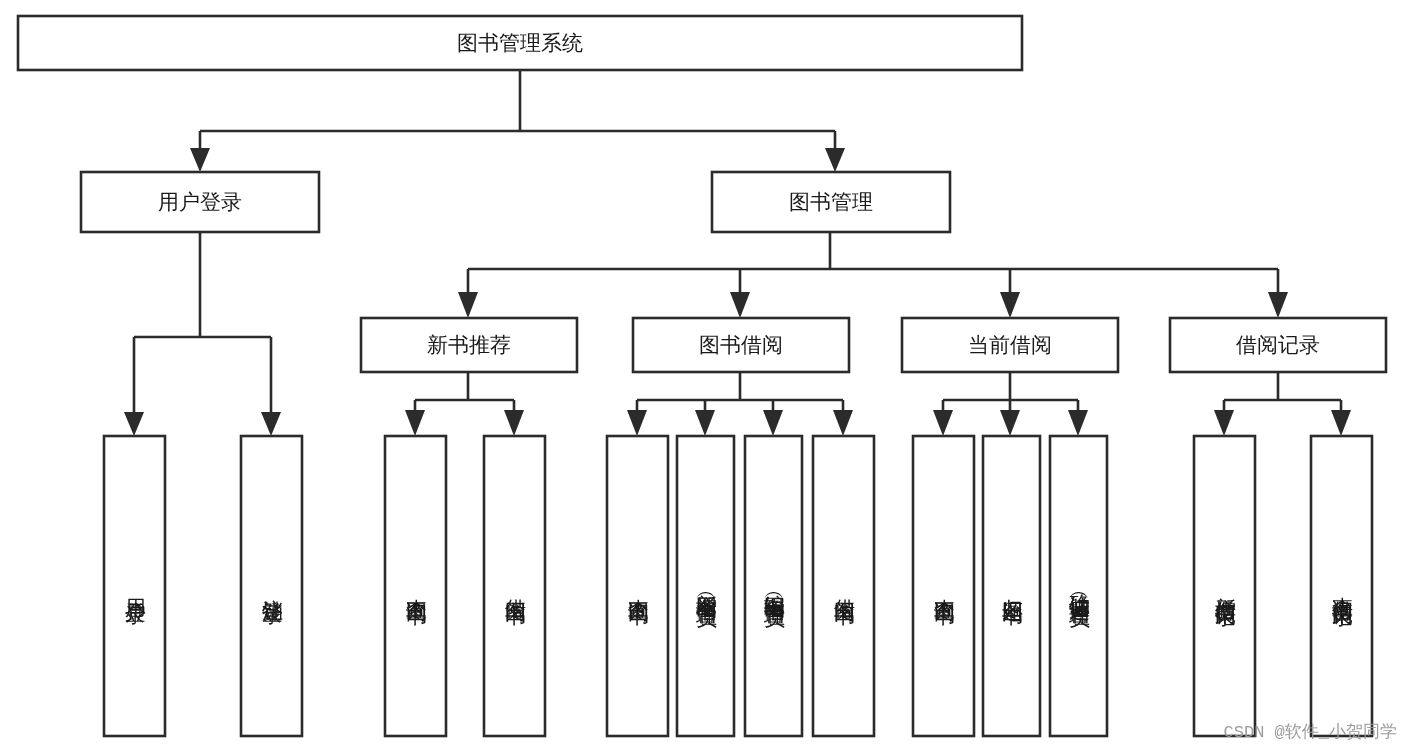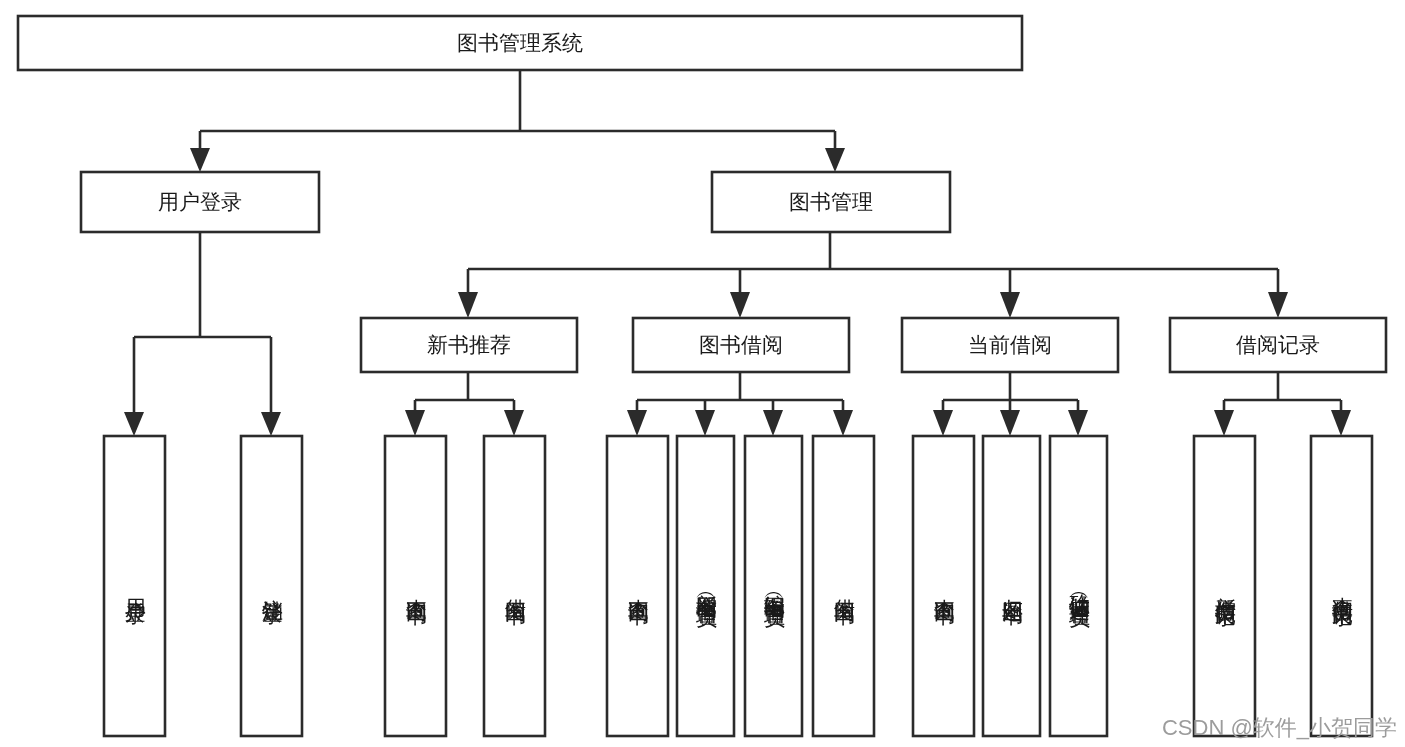--- a/index.html
+++ b/index.html
@@ -52,22 +52,22 @@
     fill: #1a1a1a;
     text-anchor: middle;
     dominant-baseline: middle;
     writing-mode: vertical-rl;
     letter-spacing: 2px;
   }
   .watermark {
     position: absolute;
     right: 8px;
     bottom: 4px;
-    font-family: Liberation Sans, sans-serif;
-    font-size: 22px;
+    font-family: Liberation Mono, monospace;
+    font-size: 17px;
     color: #9c9c9c;
     white-space: nowrap;
     pointer-events: none;
   }
 </style>
 </head>
 <body>
 
 <div id="diagram-root">
 

